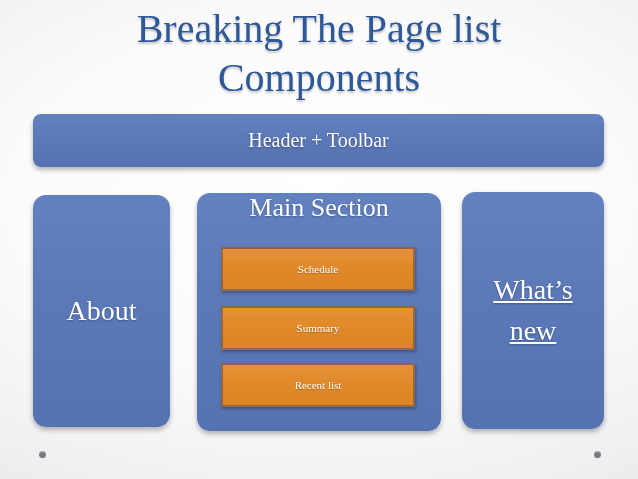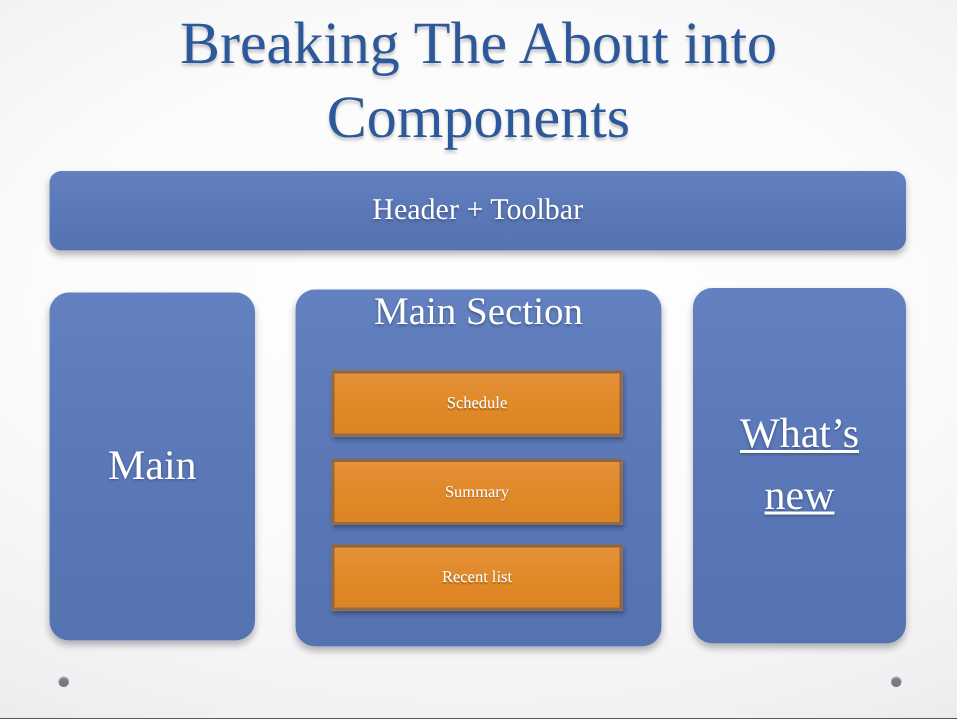--- a/index.html
+++ b/index.html
@@ -91,30 +91,30 @@
   }
   .footer-dot.left  { left: 39px;  top: 451px; }
   .footer-dot.right { left: 594px; top: 451px; }
 </style>
 </head>
 <body>
 
 <div class="slide">
 
   <div class="slide-title">
-    <div>Breaking The About into</div>
+    <div>Breaking The Page list</div>
     <div>Components</div>
   </div>
 
   <div class="blue-box header-box">
     <span>Header + Toolbar</span>
   </div>
 
   <div class="blue-box about-box">
-    <span>Main</span>
+    <span>About</span>
   </div>
 
   <div class="blue-box main-box">
     <div class="main-box-label">Main Section</div>
     <div class="orange-item item-0">
       <span>Schedule</span>
     </div>
     <div class="orange-item item-1">
       <span>Summary</span>
     </div>

